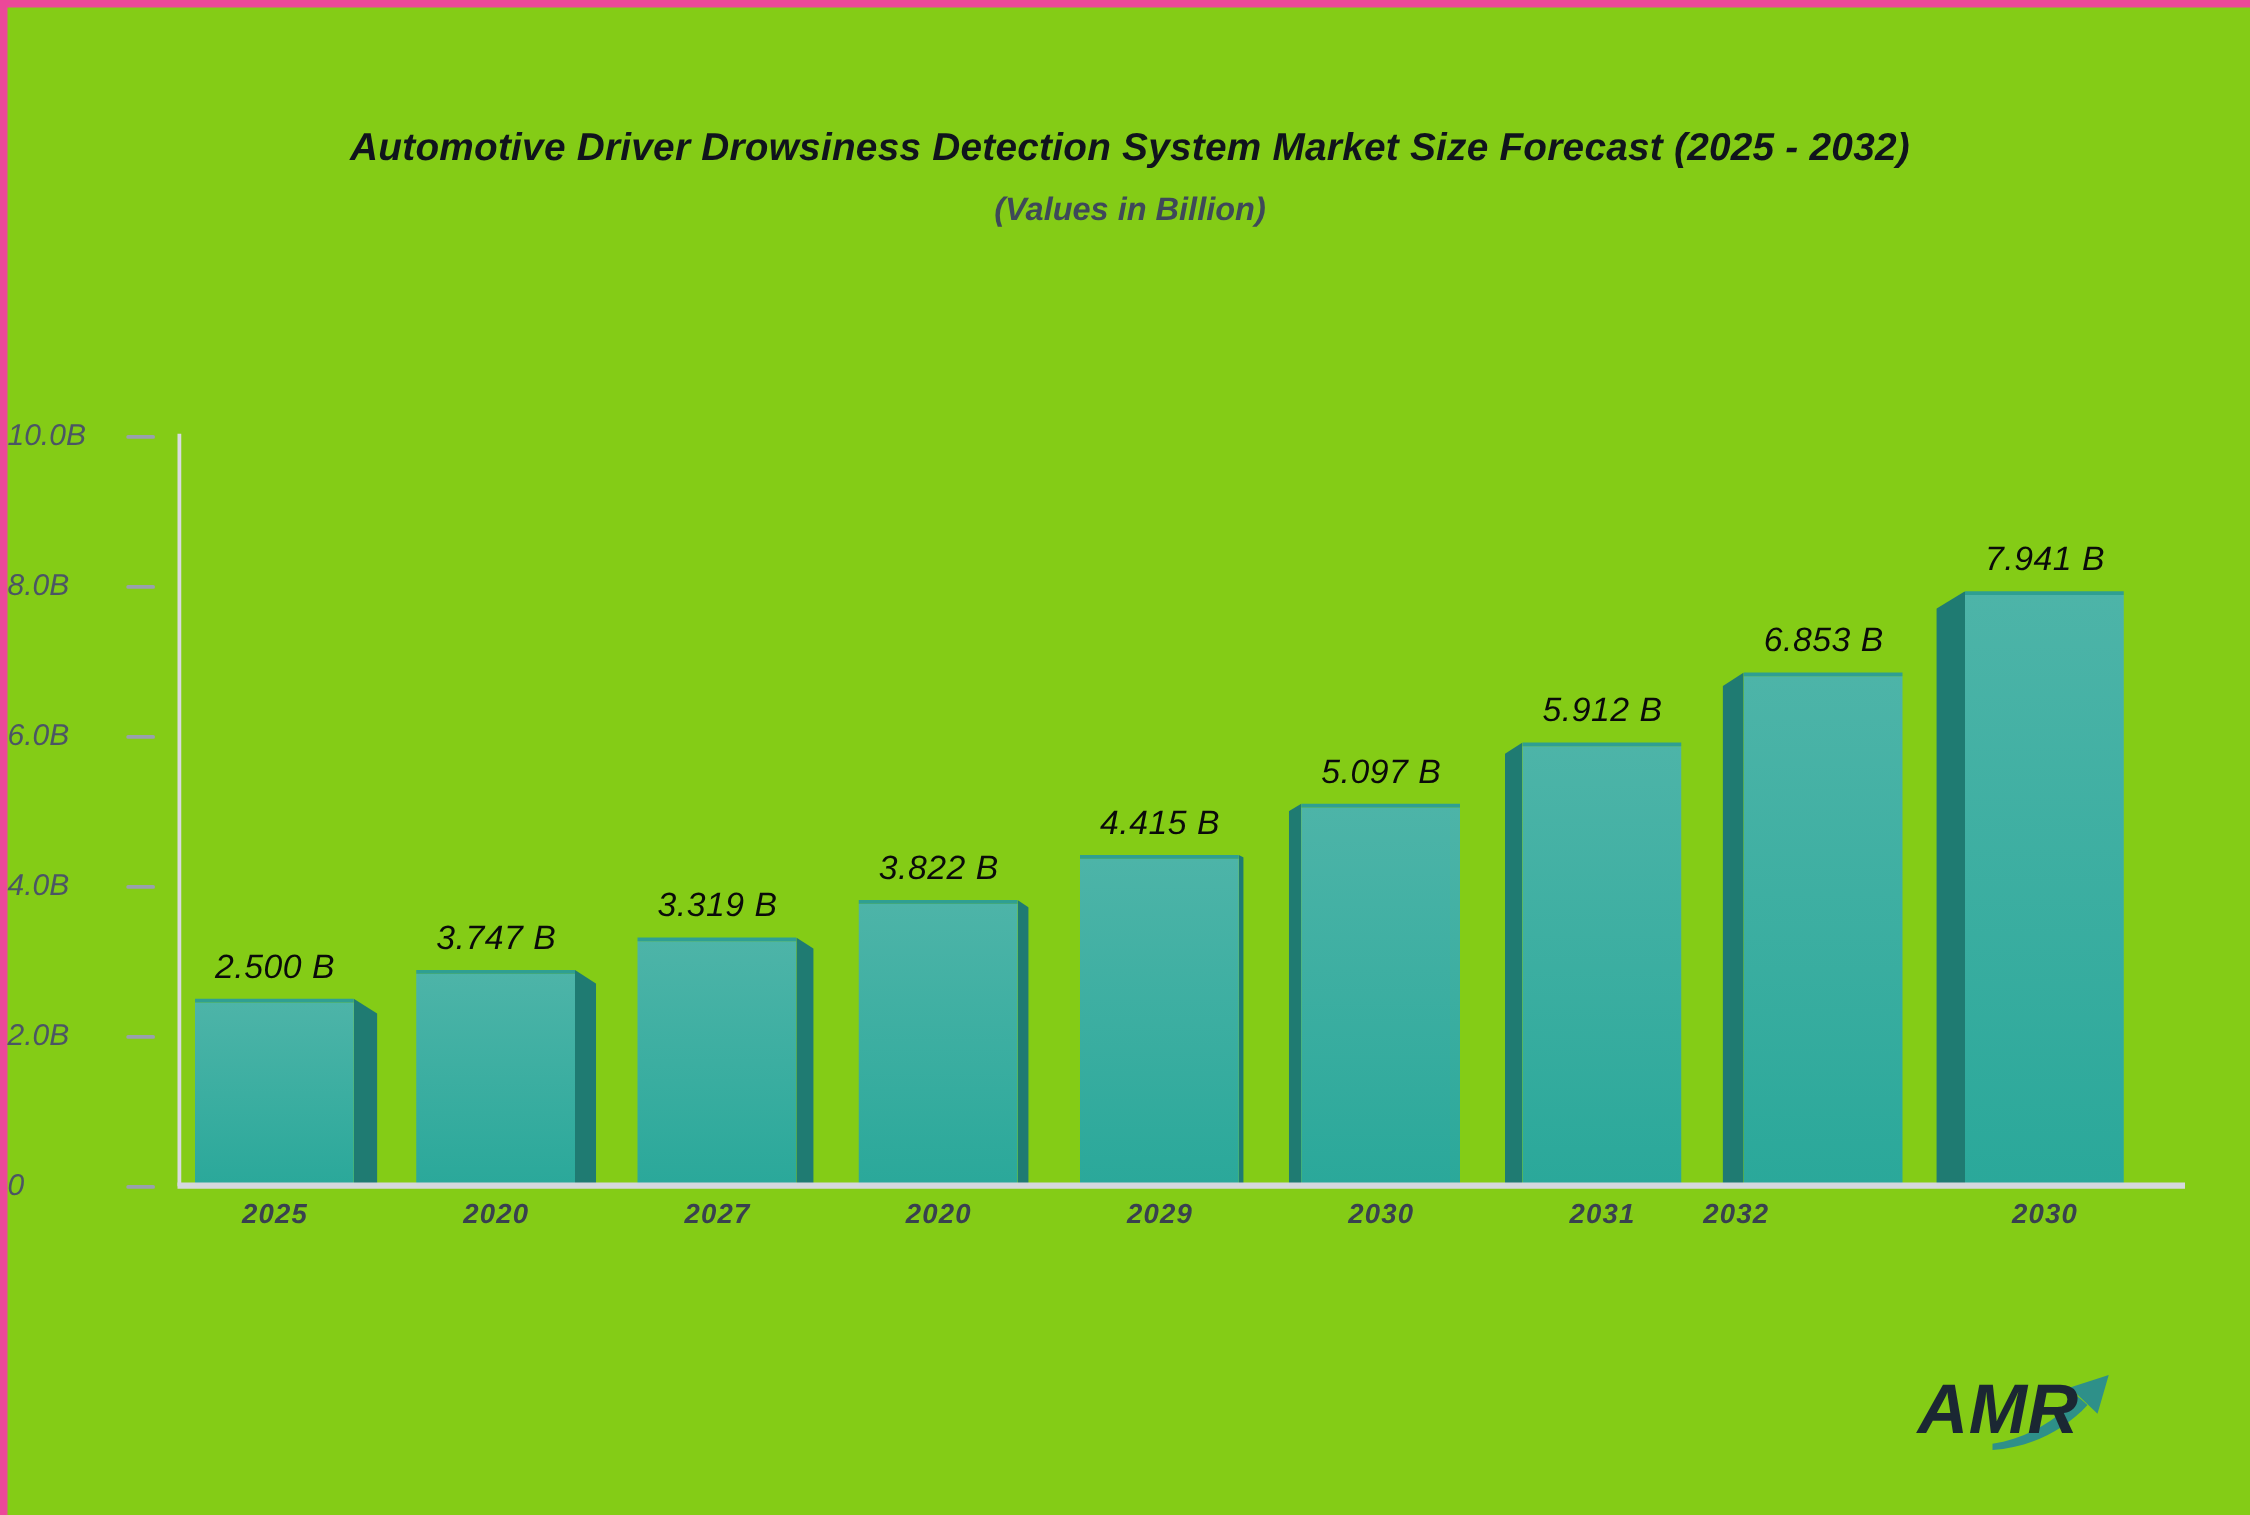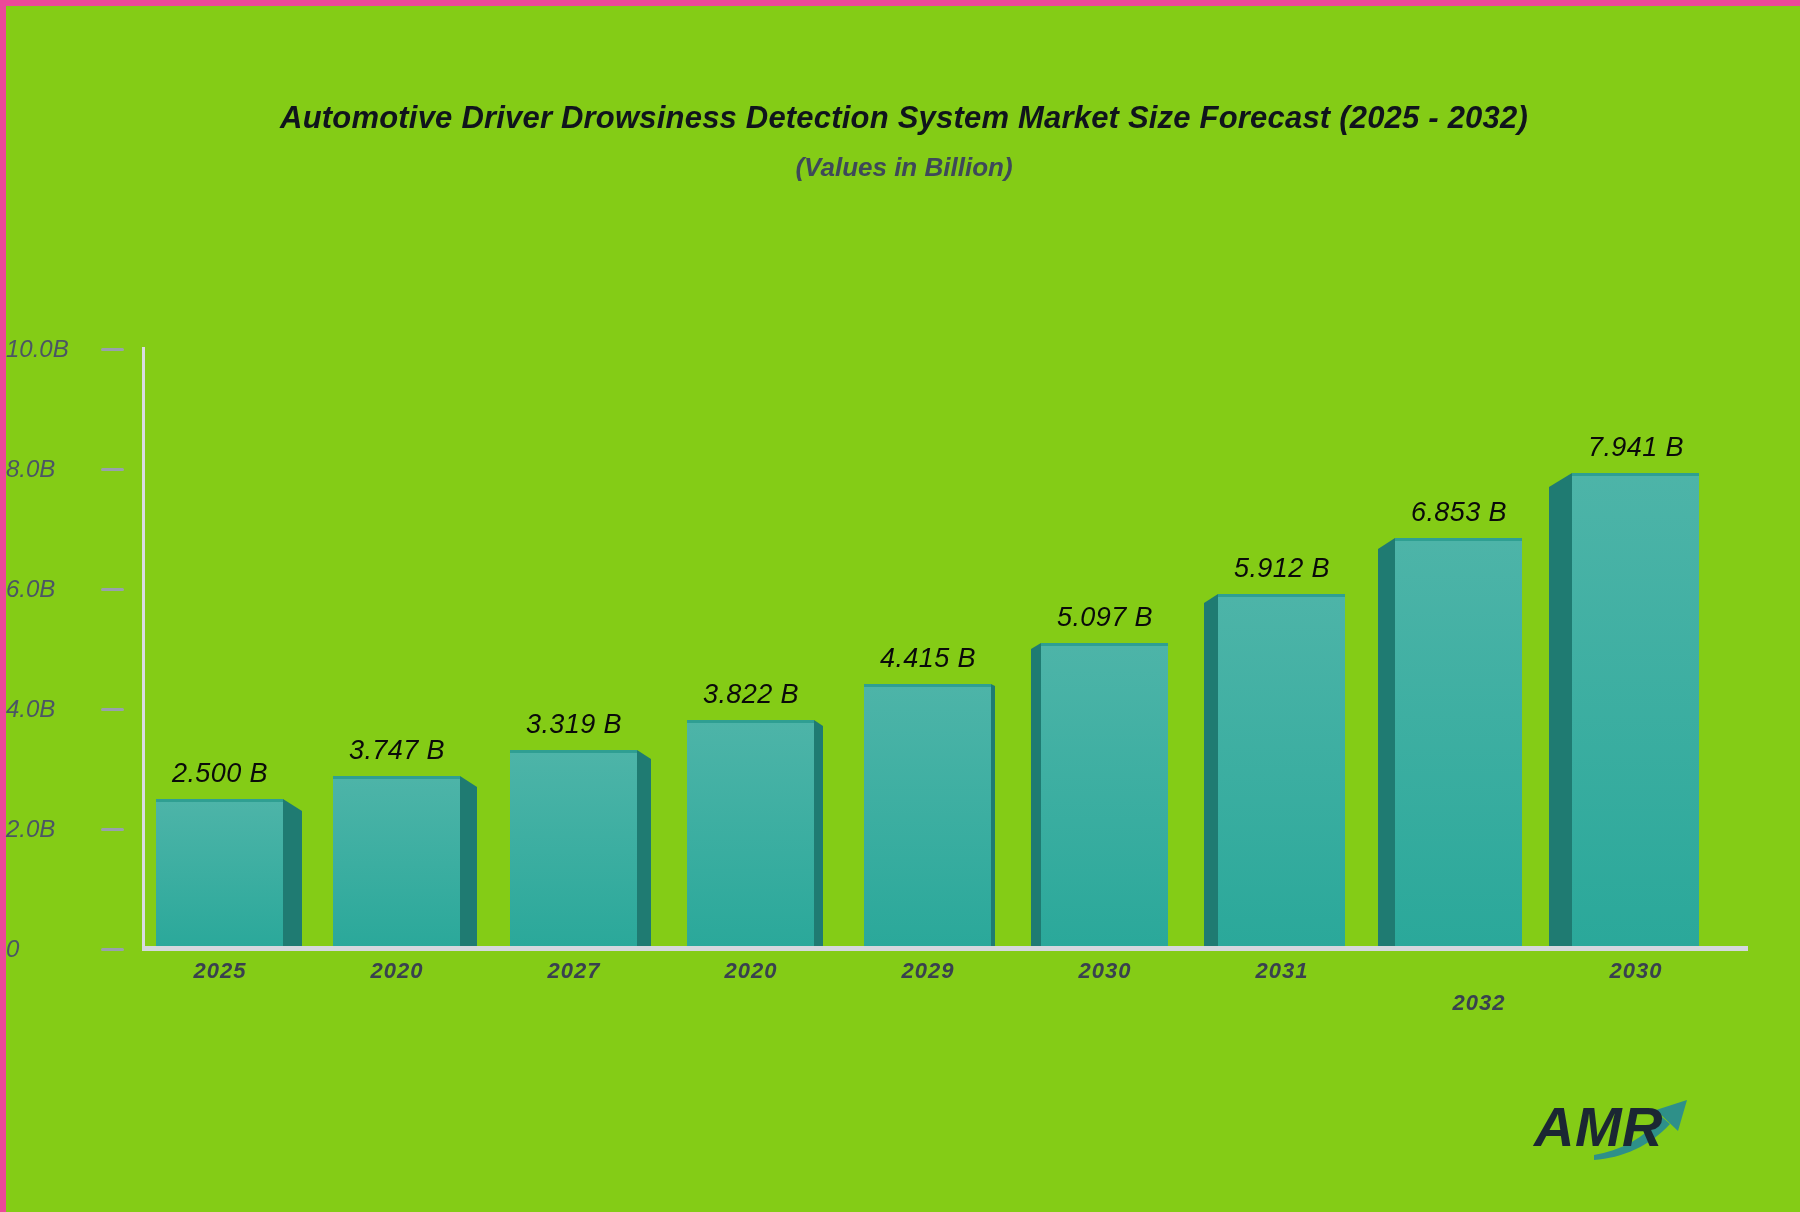--- a/index.html
+++ b/index.html
@@ -160,21 +160,21 @@
       <div class="bar-face" style="left: 1035px; top: 637px; width: 127px; height: 306px;"></div>
       <div class="bar-value" style="left: 989px; top: 595px;">5.097 B</div>
       <div class="xtick-label" style="left: 1011px;">2030</div>
       <div class="bar-side" style="top: 588px; height: 355px; width: 14px; left: 1198px; clip-path: polygon(0px 9px, 100% 0px, 100% 100%, 0px 100%);"></div>
       <div class="bar-face" style="left: 1212px; top: 588px; width: 127px; height: 355px;"></div>
       <div class="bar-value" style="left: 1166px; top: 546px;">5.912 B</div>
       <div class="xtick-label" style="left: 1188px;">2031</div>
       <div class="bar-side" style="top: 532px; height: 411px; width: 17px; left: 1372px; clip-path: polygon(0px 11px, 100% 0px, 100% 100%, 0px 100%);"></div>
       <div class="bar-face" style="left: 1389px; top: 532px; width: 127px; height: 411px;"></div>
       <div class="bar-value" style="left: 1343px; top: 490px;">6.853 B</div>
-      <div class="xtick-label" style="left: 1385px; margin-top: 32px;">2032</div>
+      <div class="xtick-label" style="left: 1295px;">2032</div>
       <div class="bar-side" style="top: 467px; height: 476px; width: 23px; left: 1543px; clip-path: polygon(0px 14px, 100% 0px, 100% 100%, 0px 100%);"></div>
       <div class="bar-face" style="left: 1566px; top: 467px; width: 127px; height: 476px;"></div>
       <div class="bar-value" style="left: 1520px; top: 425px;">7.941 B</div>
       <div class="xtick-label" style="left: 1542px;">2030</div>
     </div>
 
   <div class="logo">
     <span class="logo-text">AMR</span>
     <svg class="logo-arrow" viewBox="0 0 120 68" xmlns="http://www.w3.org/2000/svg">
       <path d="M2 62 C 30 60, 58 48, 78 26 L 70 19 C 52 40, 28 53, 2 57 Z" fill="#2e9089"></path>

